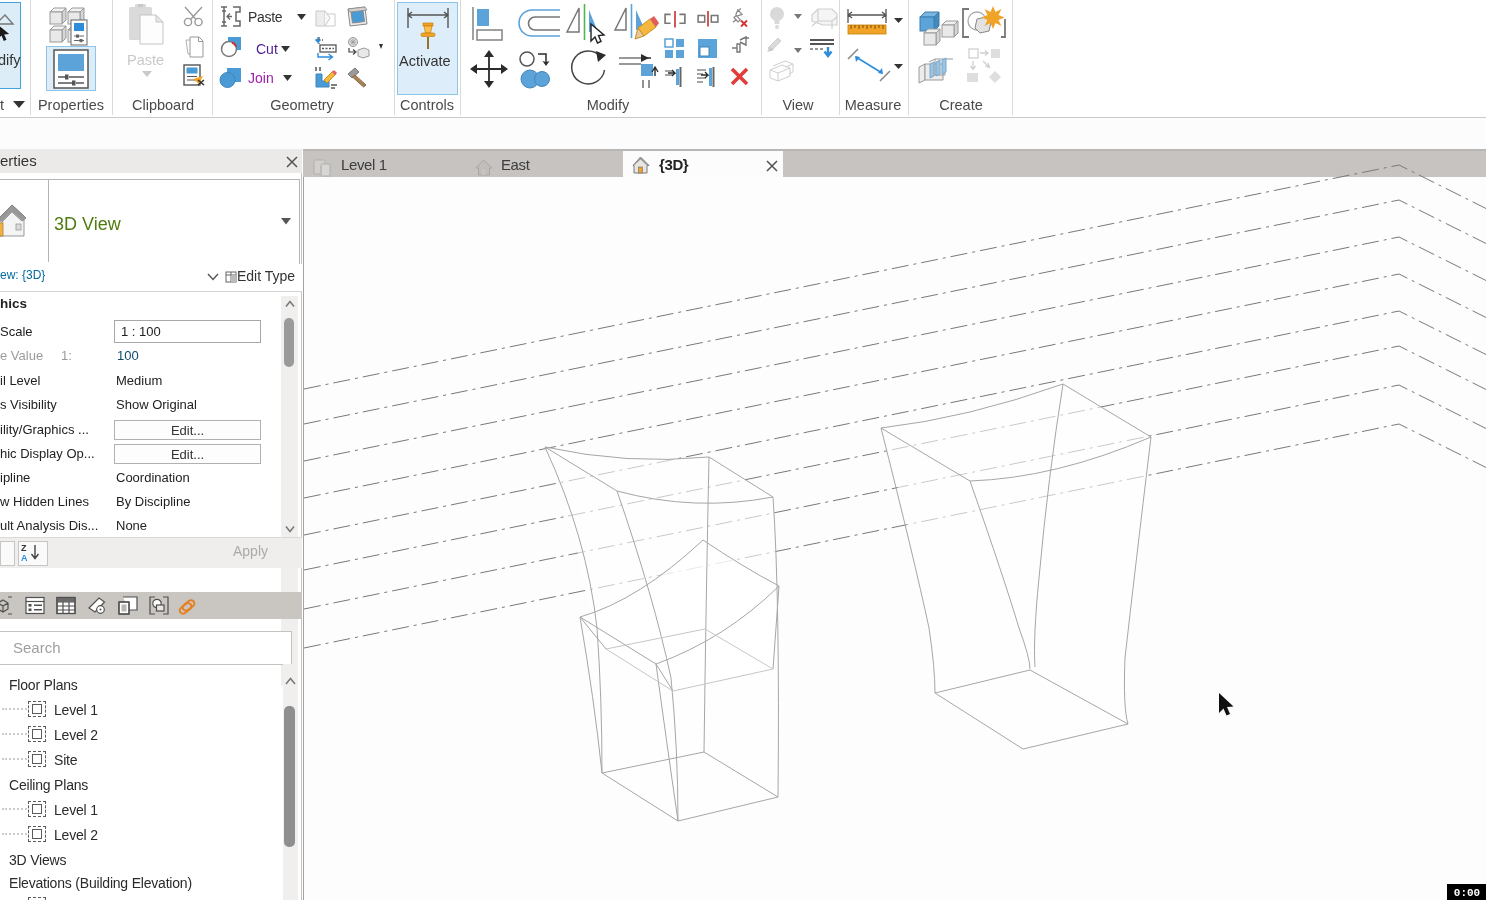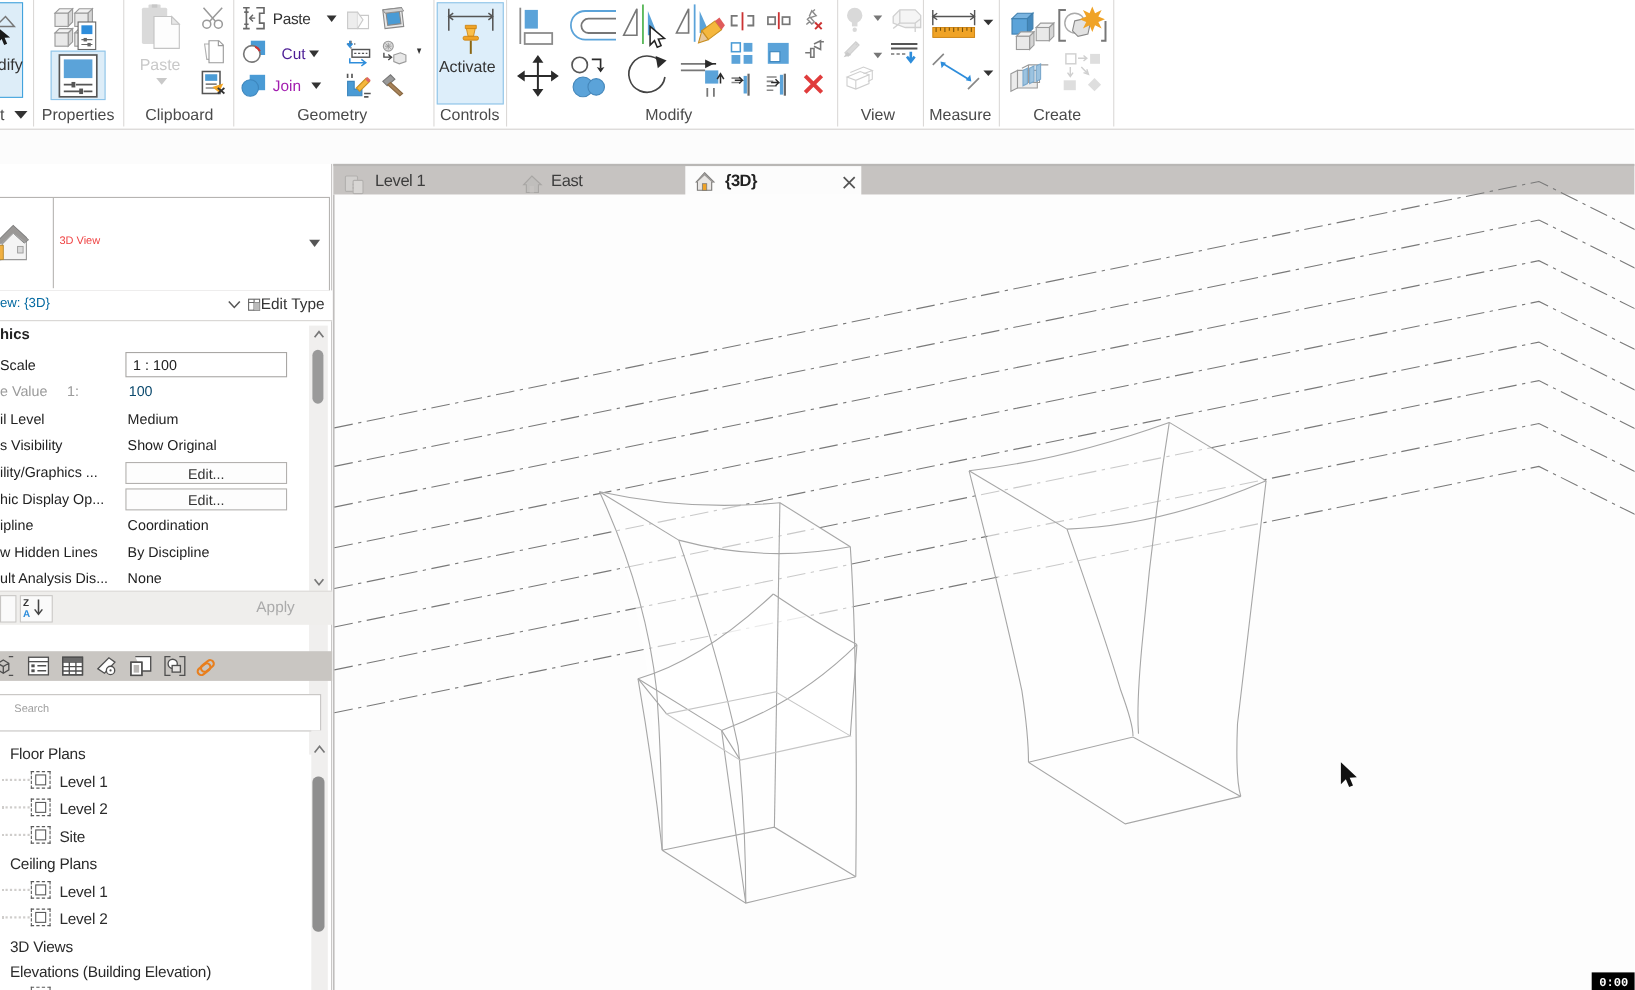--- a/index.html
+++ b/index.html
@@ -394,33 +394,39 @@
     <rect x="7.5" y="11" width="4" height="6" fill="#f0a326" stroke="#7a7876" stroke-width=".7"></rect>
   </svg>
   <div class="abs" style="left:356px;top:5px;font-size:15px;letter-spacing:-0.4px;font-weight:bold;color:#222">{3D}</div>
   <svg style="left:463px;top:9px" width="12" height="12" viewBox="0 0 12 12">
       <path d="M1 1 L11 11 M11 1 L1 11" stroke="#555" stroke-width="1.6"></path>
     </svg>
 </div>
 
 <div class="abs" id="panels" style="left:0;top:149px;width:302px;height:751px;background:#fff;border-right:1px solid #c5c3c1;box-sizing:border-box">
 
+  <div class="abs" style="left:0;top:0;width:302px;height:24px;background:#eceae8">
+    <div class="abs" style="left:0;top:3px;font-size:15px;color:#333">erties</div>
+    <svg style="left:286px;top:7px" width="12" height="12" viewBox="0 0 12 12">
+        <path d="M1 1 L11 11 M11 1 L1 11" stroke="#555" stroke-width="1.5"></path>
+      </svg>
+  </div>
 
   <div class="abs" style="left:-8px;top:30px;width:306px;height:84px;background:#fff;border:1px solid #b6b4b2">
     <div class="abs" style="left:0;top:0;width:55px;height:82px;border-right:1px solid #b6b4b2">
       <svg style="left:2px;top:20px" width="34" height="40" viewBox="0 0 34 40">
         <path d="M4 18 L17 5 L29 16 L29 36 L7 36 L7 21 Z" fill="#f4f4f4" stroke="#999"></path>
         <path d="M17 5 L31 18 L27 21 L17 12 L6 23 L3 19 Z" fill="#9a9896" stroke="#7e7e7e" stroke-width=".8"></path>
         <path d="M7 36 L7 21 L17 12 L29 21" fill="none" stroke="#aaa" stroke-width=".8"></path>
         <path d="M0 22 L7 21 L7 36 L0 38 Z" fill="#e2e2e2" stroke="#999" stroke-width=".8"></path>
         <rect x="1" y="23" width="7" height="13" fill="#f0b042" stroke="#b5862a" stroke-width=".8"></rect>
         <rect x="21" y="24" width="5" height="6" fill="#dadada" stroke="#999" stroke-width=".8"></rect>
       </svg>
     </div>
-    <div class="abs" style="left:61px;top:34px;font-size:10px;color:#ef4444">3D View</div>
+    <div class="abs" style="left:61px;top:34px;font-size:18px;color:#4d7c0f">3D View</div>
     <svg style="left:288px;top:38px" width="10" height="7" viewBox="0 0 10 7">
         <path d="M0 0 h10 l-5 6.5 Z" fill="#555"></path>
       </svg>
   </div>
 
   <div class="abs" style="left:0;top:115px;width:302px;height:27px;background:#fff;border-bottom:1px solid #d6d4d2">
     <div class="abs" style="left:0;top:4px;font-size:12px;color:#0369a1">ew: {3D}</div>
     <svg style="left:207px;top:9px" width="12" height="8" viewBox="0 0 12 8">
         <path d="M1 1 L6 6.5 L11 1" stroke="#555" stroke-width="1.4" fill="none"></path>
       </svg>
@@ -519,21 +525,21 @@
         </g>
         <g transform="translate(184,0)" stroke="#e87f1e">
           <rect x="4.5" y="6" width="13" height="6.5" rx="3.2" transform="rotate(-38 11 10)" stroke-width="1.9"></rect>
           <rect x="1.5" y="9" width="13" height="6.5" rx="3.2" transform="rotate(-38 8 13)" stroke-width="1.9"></rect>
         </g>
       </g>
     </svg>
   </div>
 
   <div class="abs" style="left:-6px;top:482px;width:296px;height:32px;background:#fff;border:1px solid #c5c3c1">
-    <div class="abs" style="left:18px;top:7px;font-size:10px;color:#9e9e9e">Search</div>
+    <div class="abs" style="left:18px;top:7px;font-size:15px;color:#9e9e9e">Search</div>
   </div>
 
   <div id="tree" style="position:absolute;left:0;top:0;width:280px;font-size:14px;color:#2b2b2b;letter-spacing:-0.2px">
     <div class="abs" style="left:9px;top:528px">Floor Plans</div>
     <div class="abs tri" style="top:552px"></div>
       <div class="abs" style="left:54px;top:553px">Level 1</div>
     <div class="abs tri" style="top:577px"></div>
       <div class="abs" style="left:54px;top:578px">Level 2</div>
     <div class="abs tri" style="top:602px"></div>
       <div class="abs" style="left:54px;top:603px">Site</div>

